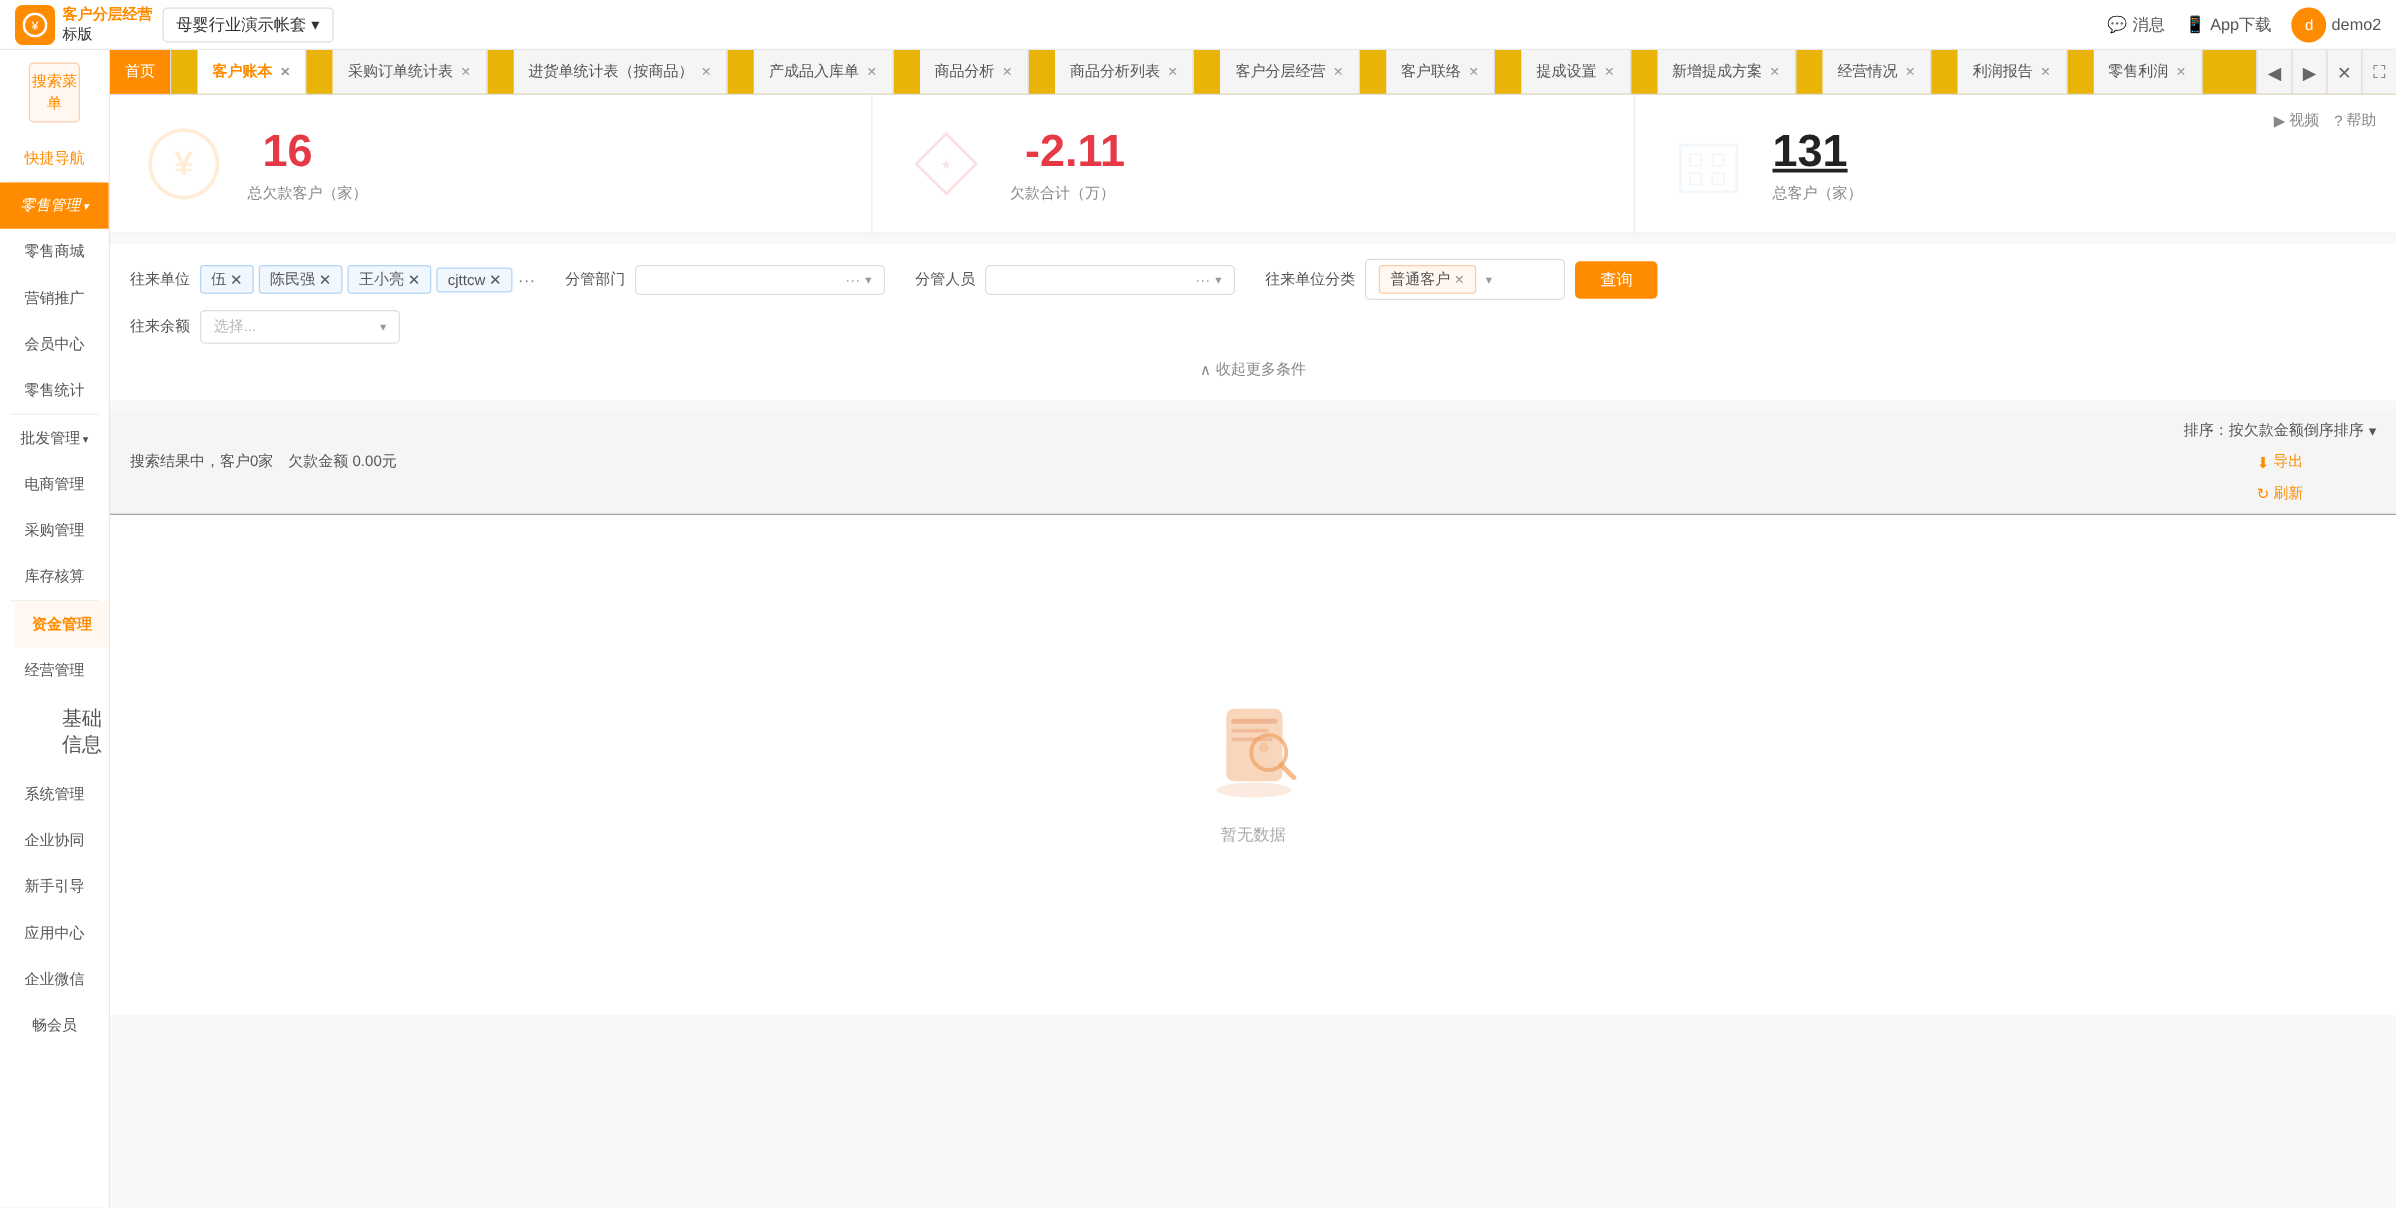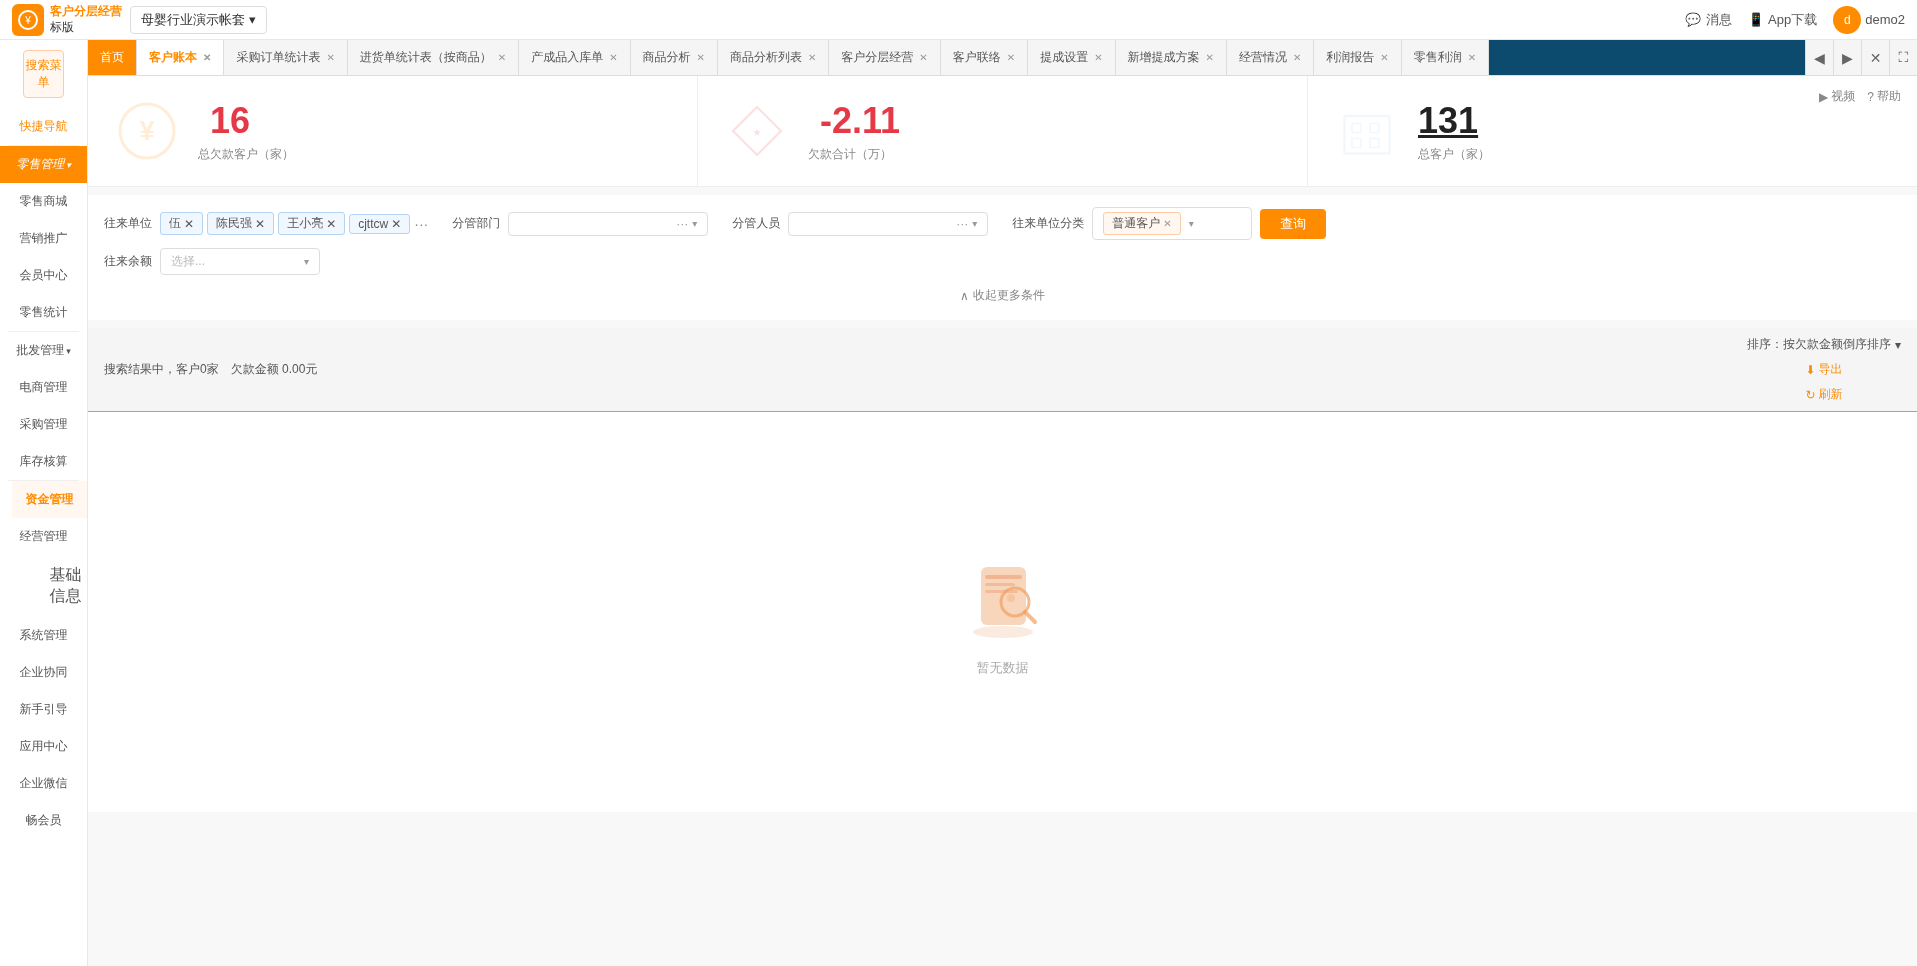--- a/index.html
+++ b/index.html
@@ -25,21 +25,21 @@
     .sidebar-search { padding: 10px 23px; text-align: center; }
     .sidebar-search-btn { width: 100%; padding: 6px 0; background: #fff7f0; border: 1px solid #ffcba4; border-radius: 4px; color: #ff8c00; font-size: 12px; cursor: pointer; }
     .sidebar-nav-item { padding: 10px 4px; text-align: center; font-size: 12px; color: #555; cursor: pointer; border-bottom: none; }
     .sidebar-nav-item.active { background: #ff8c00; color: white; font-style: italic; }
     .sidebar-divider { height: 1px; background: #f0f0f0; margin: 0 8px; }
 
     
     .content-area { flex: 1; display: flex; flex-direction: column; overflow: hidden; }
 
     
-    .tab-bar { background: #0c4a6e; display: flex; align-items: center; height: 36px; flex-shrink: 0; border-bottom: 1px solid #ddd; overflow: hidden; }
+    .tab-bar { background: #eab308; display: flex; align-items: center; height: 36px; flex-shrink: 0; border-bottom: 1px solid #ddd; overflow: hidden; gap: 21px; }
     .tab-item { display: flex; align-items: center; padding: 0 12px; height: 36px; font-size: 12px; color: #555; cursor: pointer; white-space: nowrap; border-right: 1px solid #ddd; background: #f5f5f5; gap: 4px; flex-shrink: 0; }
     .tab-item.active { background: #fff; color: #ff8c00; font-weight: bold; }
     .tab-item .tab-close { color: #999; font-size: 10px; margin-left: 2px; }
     .tab-item.home { background: #ff8c00; color: white; }
     .tab-bar-actions { margin-left: auto; display: flex; align-items: center; gap: 0; flex-shrink: 0; }
     .tab-bar-btn { width: 28px; height: 36px; display: flex; align-items: center; justify-content: center; cursor: pointer; border-left: 1px solid #ddd; color: #666; font-size: 14px; background: #f5f5f5; }
 
     
     .page-content { flex: 1; overflow-y: auto; background: #f8f8f8; }
 

